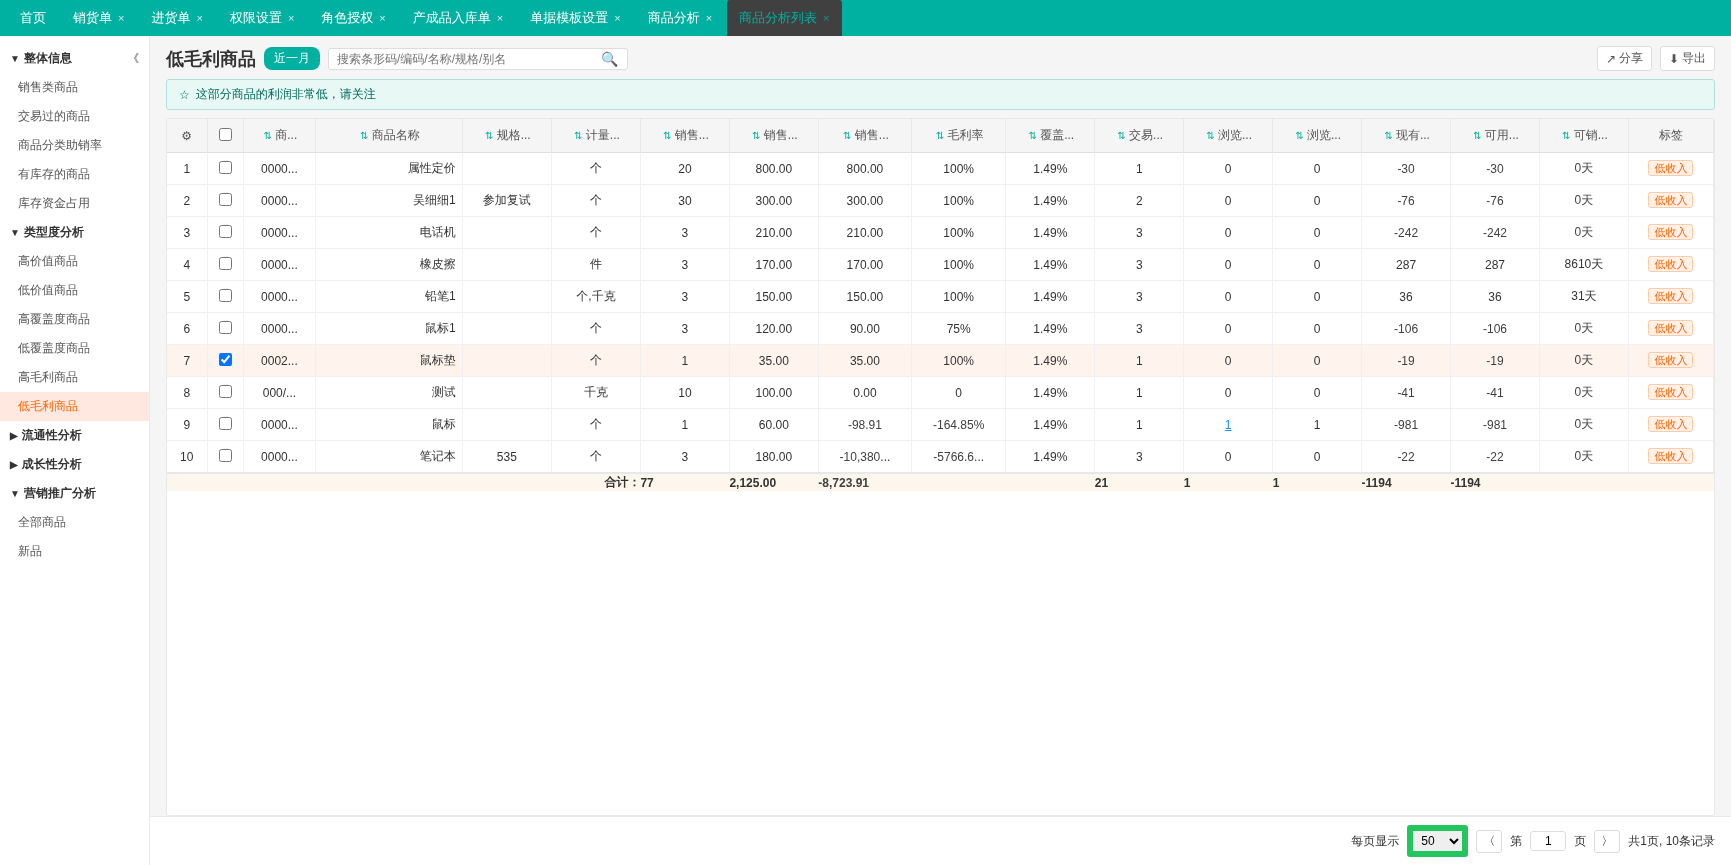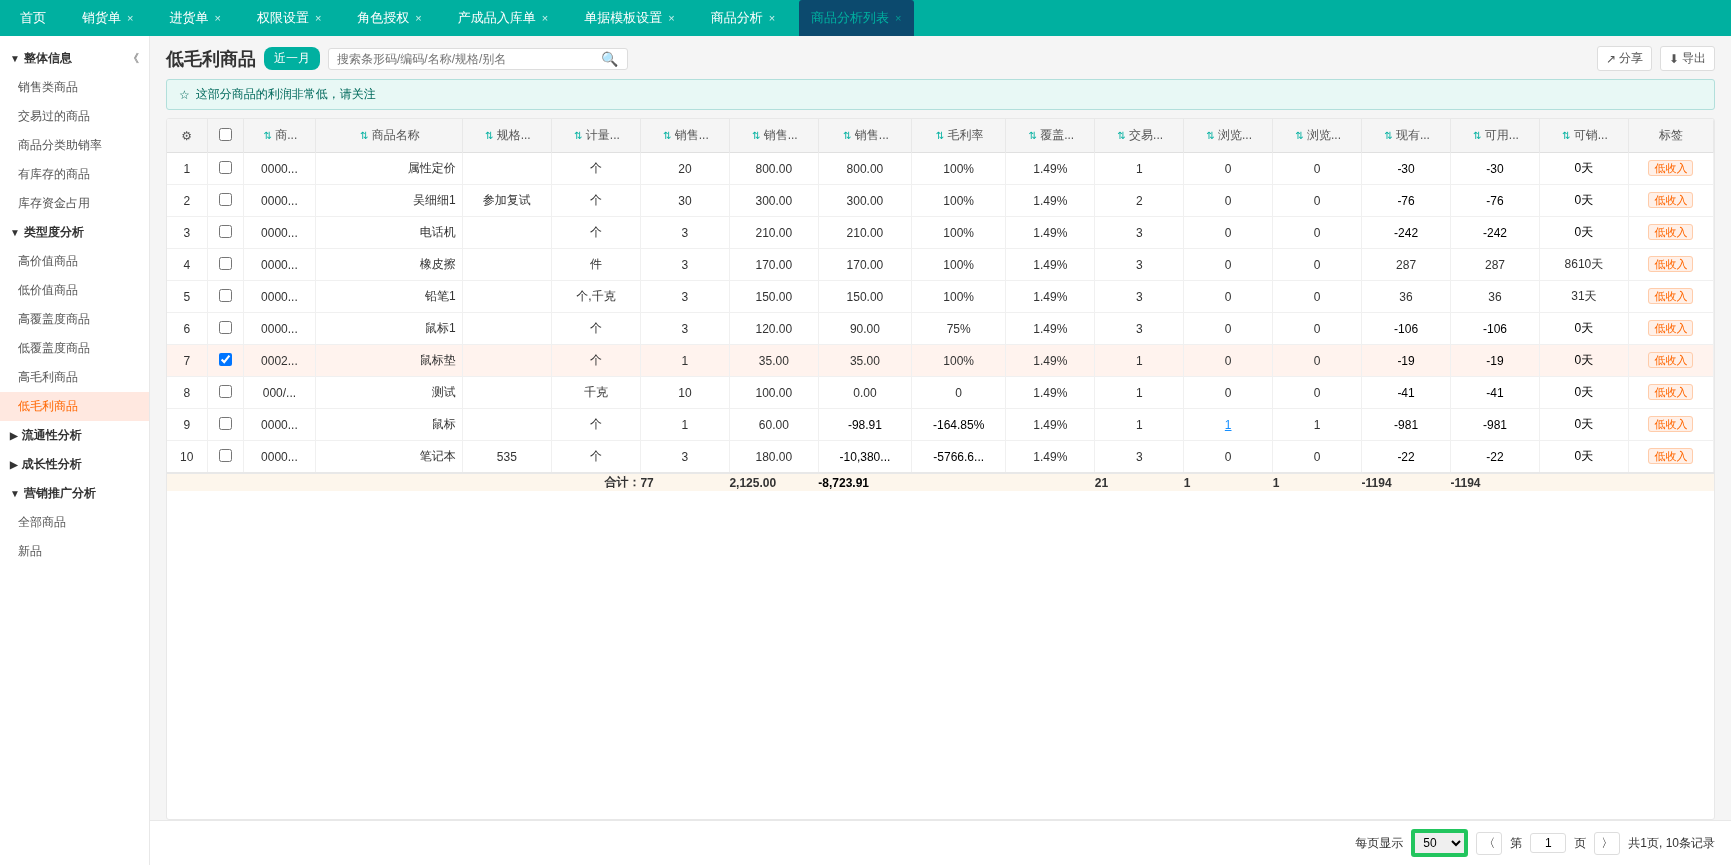--- a/index.html
+++ b/index.html
@@ -5,34 +5,34 @@
     * { box-sizing: border-box; margin: 0; padding: 0; }
     body { font-family: 'Microsoft YaHei', Arial, sans-serif; font-size: 12px; background: #f5f5f5; color: #333; }
 
     
     .top-nav {
       background: #00b0a0;
       display: flex;
       align-items: center;
       height: 36px;
       padding: 0 8px;
-      gap: 12px;
+      gap: 3px;
     }
     .nav-item {
       color: #fff;
       padding: 0 12px;
       height: 36px;
       display: flex;
       align-items: center;
       cursor: pointer;
       font-size: 13px;
       white-space: nowrap;
     }
     .nav-item.active {
-      background: #0c4a6e;
+      background: #404040;
       color: #00b0a0;
       border-radius: 3px 3px 0 0;
     }
     .nav-item .close-x {
       margin-left: 6px;
       font-size: 11px;
       opacity: 0.8;
     }
 
     
@@ -205,21 +205,21 @@
       background: #fff3ee;
     }
     tbody td {
       padding: 7px 6px;
       text-align: center;
       border-right: 1px solid #f0f0f0;
       color: #333;
       white-space: nowrap;
     }
     .td-left { text-align: right; }
-    .red-text { color: #000000; }
+    .red-text { color: #404040; }
     .tag-low { background: #fff0e8; color: #ff6600; border: 1px solid #ffccaa; border-radius: 3px; padding: 1px 5px; font-size: 11px; }
     .link-text { color: #1890ff; text-decoration: underline; cursor: pointer; }
 
     
     .table-footer {
       background: #fdf6ec;
       border-top: 2px solid #e8e8e8;
       margin-top: 8px;
     }
     .table-footer td {
@@ -232,21 +232,21 @@
       display: flex;
       align-items: center;
       justify-content: flex-end;
       padding: 8px 16px;
       background: #fff;
       border-top: 1px solid #e8e8e8;
       gap: 8px;
       font-size: 12px;
     }
     .pagination-bar select {
-      border: 4px solid #22c55e;
+      border: 6px solid #22c55e;
       border-radius: 3px;
       padding: 2px 4px;
       font-size: 12px;
     }
     .pagination-bar .page-btn {
       border: 1px solid #ddd;
       background: #fff;
       border-radius: 3px;
       padding: 2px 6px;
       cursor: pointer;

